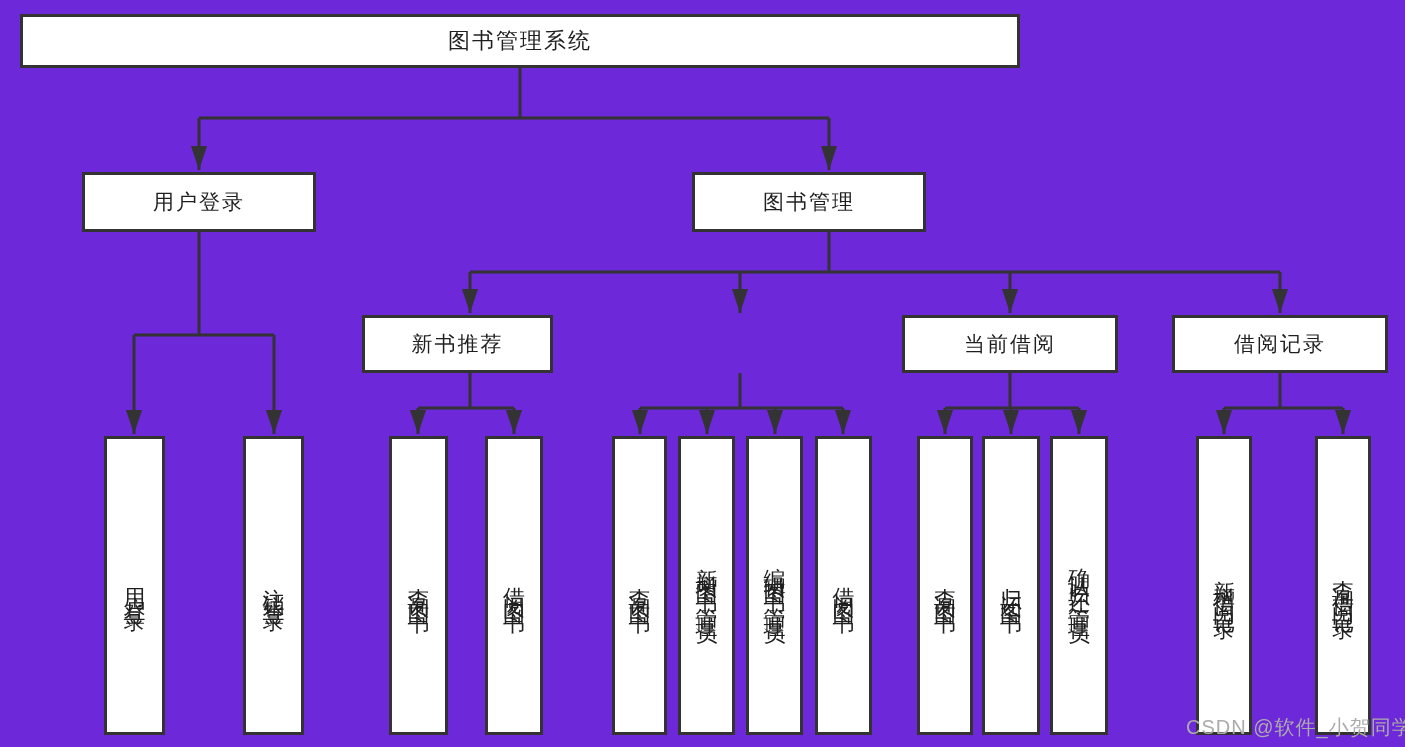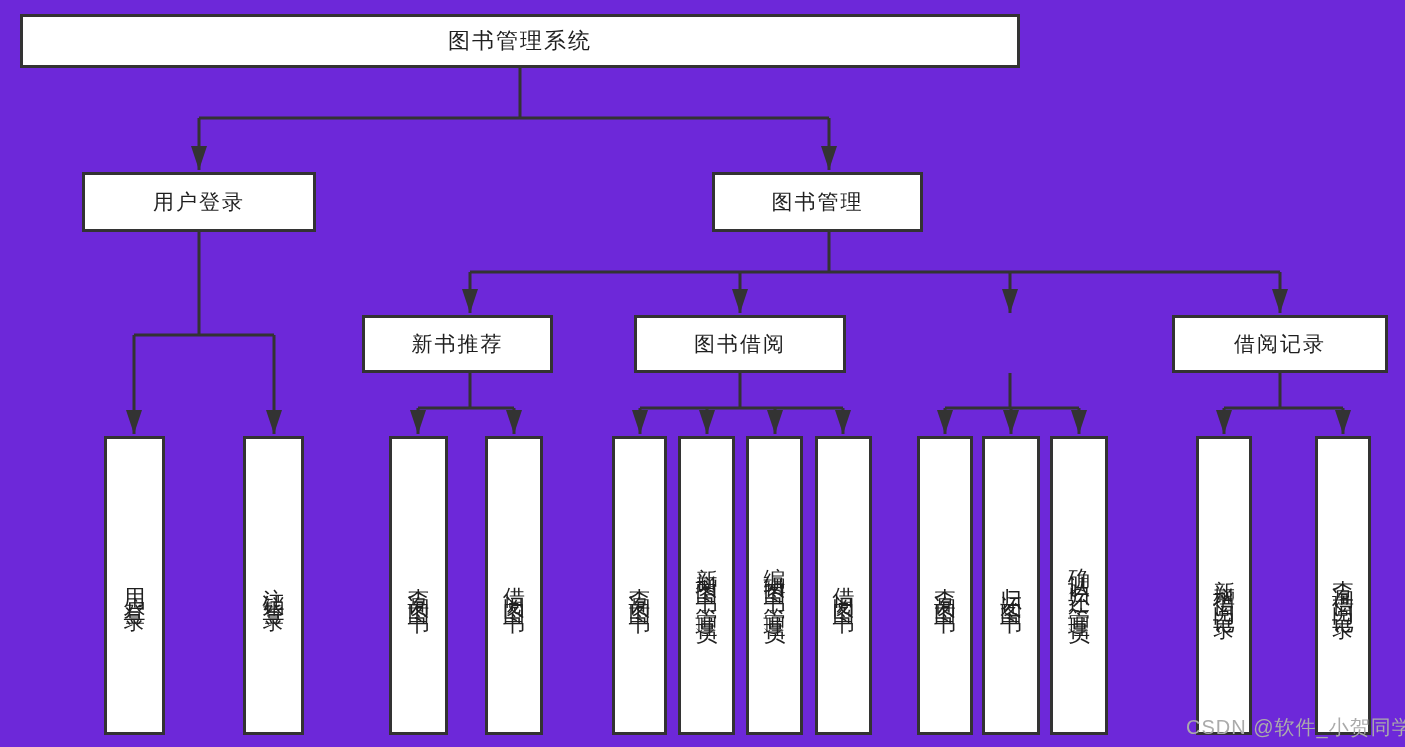--- a/index.html
+++ b/index.html
@@ -102,29 +102,29 @@
     </g>
   </svg>
 
   <div class="box root-box" style="left:20px;top:14px;width:1000px;height:54px">
     <span class="hlabel">图书管理系统</span>
   </div>
 
   <div class="box" style="left:82px;top:172px;width:234px;height:60px">
     <span class="hlabel">用户登录</span>
   </div>
-  <div class="box" style="left:712px;top:172px;width:211px;height:60px">
+  <div class="box" style="left:692px;top:172px;width:234px;height:60px">
     <span class="hlabel">图书管理</span>
   </div>
 
   <div class="box" style="left:362px;top:315px;width:191px;height:58px">
     <span class="hlabel">新书推荐</span>
   </div>
-  <div class="box" style="left:634px;top:315px;width:212px;height:58px">
-    <span class="hlabel">图书借阅</span>
+  <div class="box" style="left:902px;top:315px;width:216px;height:58px">
+    <span class="hlabel">当前借阅</span>
   </div>
   <div class="box" style="left:1172px;top:315px;width:216px;height:58px">
     <span class="hlabel">借阅记录</span>
   </div>
 
   <div class="box leaf" style="left:104px;top:436px;width:61px;height:299px">
     <span>用户登录</span>
   </div>
   <div class="box leaf" style="left:243px;top:436px;width:61px;height:299px">
     <span>注销登录</span>

